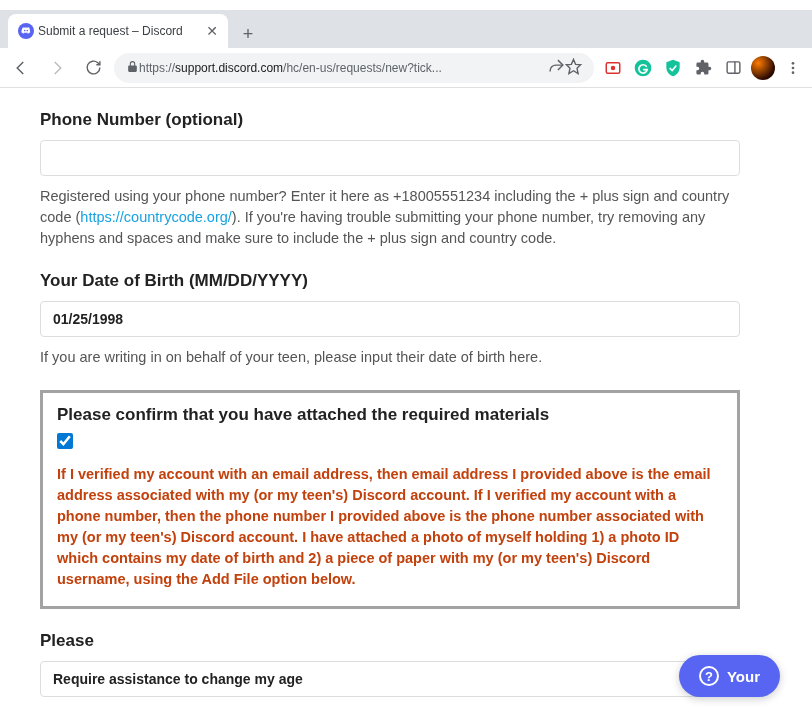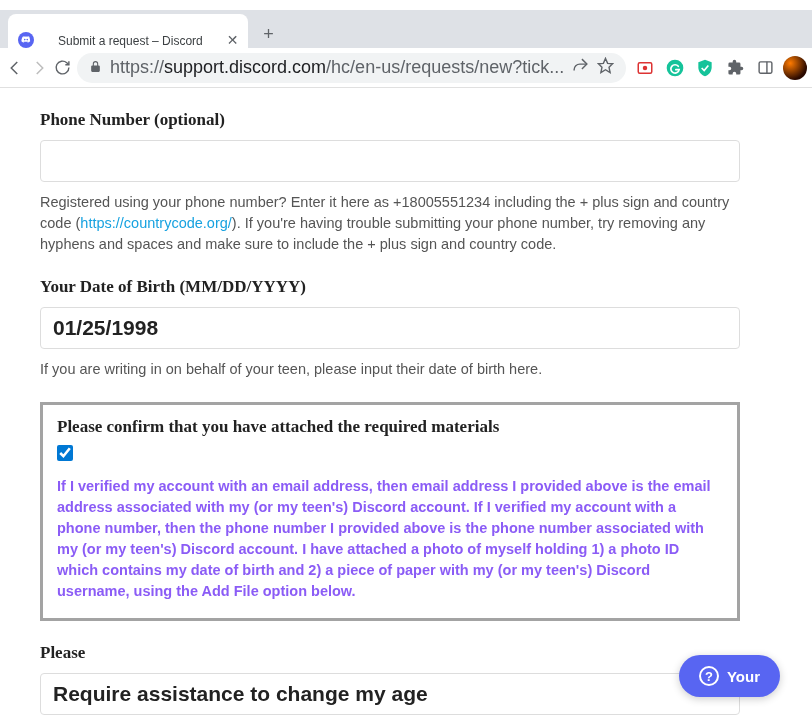--- a/index.html
+++ b/index.html
@@ -4,50 +4,50 @@
 <style>
   * { box-sizing: border-box; margin: 0; padding: 0; }
   html, body { width: 812px; height: 715px; font-family: "Segoe UI", Arial, sans-serif; overflow: hidden; background: #fff; }
   
   .titlebar { height: 10px; }
   .win-controls { position: absolute; top: 0; right: 0; display: flex; }
   .win-btn { width: 46px; height: 30px; display: flex; align-items: center; justify-content: center; color: #555; font-size: 14px; }
   .win-btn svg { width: 12px; height: 12px; }
   
   .tabstrip { height: 38px; background: #dee1e6; display: flex; align-items: flex-end; padding-left: 8px; position: relative; }
-  .tab { display: flex; align-items: flex-end; background: #fff; height: 34px; border-radius: 8px 8px 0 0; padding: 0 10px; min-width: 220px; gap: 24px; }
+  .tab { display: flex; align-items: center; background: #fff; height: 34px; border-radius: 8px 8px 0 0; padding: 0 10px; min-width: 220px; gap: 4px; }
   .tab .favicon { width: 16px; height: 16px; border-radius: 50%; background: #5865f2; display: flex; align-items: center; justify-content: center; }
   .tab .favicon svg { width: 10px; height: 10px; fill: #fff; }
   .tab .title { font-size: 12px; color: #3c4043; flex: 1; white-space: nowrap; overflow: hidden; text-overflow: ellipsis; }
   .tab .tab-close { color: #5f6368; font-size: 14px; }
   .newtab { width: 28px; height: 28px; display: flex; align-items: center; justify-content: center; color: #5f6368; margin-left: 6px; font-size: 18px; }
   
   .toolbar { height: 40px; background: #fff; border-bottom: 1px solid #e0e0e0; display: flex; align-items: center; padding: 0 6px; gap: 6px; }
   .tb-btn { width: 30px; height: 30px; display: flex; align-items: center; justify-content: center; color: #5f6368; border-radius: 50%; }
   .tb-btn.disabled { color: #bdbdbd; }
-  .omnibox { flex: 1; height: 30px; background: #f1f3f4; border-radius: 15px; display: flex; align-items: center; padding: 0 12px; gap: 8px; font-size: 18px; color: #5f6368; }
+  .omnibox { flex: 1; height: 30px; background: #f1f3f4; border-radius: 15px; display: flex; align-items: center; padding: 0 12px; font-size: 12px; color: #5f6368; }
   .omnibox .lock { color: #5f6368; }
   .omnibox .url { flex: 1; white-space: nowrap; overflow: hidden; text-overflow: ellipsis; }
   .omnibox .url .black { color: #202124; }
   .actions { display: flex; align-items: center; gap: 4px; }
   .ext { width: 26px; height: 26px; display: flex; align-items: center; justify-content: center; font-size: 16px; border-radius: 50%; }
   .avatar { width: 24px; height: 24px; border-radius: 50%; background: radial-gradient(circle at 30% 30%, #ff7b00, #2b0a00 70%); }
   
   .viewport { position: relative; height: calc(715px - 10px - 38px - 40px); overflow: hidden; background: #fff; }
   .scroll-area { position: absolute; inset: 0; overflow-y: scroll; }
   .content { padding: 14px 40px 40px 40px; max-width: 780px; font-size: 15px; color: #444; }
-  .field-label { font-size: 17px; font-weight: 700; color: #222; margin-top: 8px; margin-bottom: 10px; font-family: Liberation Serif, serif; }
-  .text-input { width: 100%; height: 42px; border: 1px solid #ddd; border-radius: 4px; padding: 0 12px; font-size: 21px; font-weight: 600; color: #222; outline: none; }
+  .field-label { font-size: 17px; font-weight: 700; color: #222; margin-top: 8px; margin-bottom: 10px; }
+  .text-input { width: 100%; height: 36px; border: 1px solid #ddd; border-radius: 4px; padding: 0 12px; font-size: 14px; font-weight: 600; color: #222; outline: none; }
   .helper { font-size: 14.5px; color: #555; font-weight: 400; line-height: 1.45; margin-top: 10px; margin-bottom: 22px; }
   .helper a { color: #17a2e0; text-decoration: none; }
   .confirm-box { border: 3px solid #a3a3a3; padding: 12px 14px 16px 14px; margin-bottom: 22px; }
   .confirm-box .field-label { margin-top: 0; margin-bottom: 8px; }
   .checkbox-row { margin-bottom: 12px; }
   .checkbox-row input[type=checkbox] { width: 16px; height: 16px; accent-color: #0078d4; }
-  .confirm-text { font-size: 14.5px; color: #8b5cf6; font-weight: 600; line-height: 1.45; }
+  .confirm-text { font-size: 14.5px; color: #c2410c; font-weight: 600; line-height: 1.45; }
   .help-fab { position: absolute; right: 32px; bottom: 18px; background: #5865f2; color: #fff; border-radius: 28px; height: 42px; padding: 0 20px; display: flex; align-items: center; gap: 8px; font-weight: 700; font-size: 15px; box-shadow: 0 2px 8px rgba(0,0,0,0.2); }
   .help-fab .qmark { width: 20px; height: 20px; border: 2px solid #fff; border-radius: 50%; display: flex; align-items: center; justify-content: center; font-size: 13px; font-weight: 700; }
   
   .scroll-area::-webkit-scrollbar { width: 16px; }
   .scroll-area::-webkit-scrollbar-track { background: #f1f1f1; }
   .scroll-area::-webkit-scrollbar-thumb { background: #c1c1c1; }
 </style>
 </head>
 <body>
 

